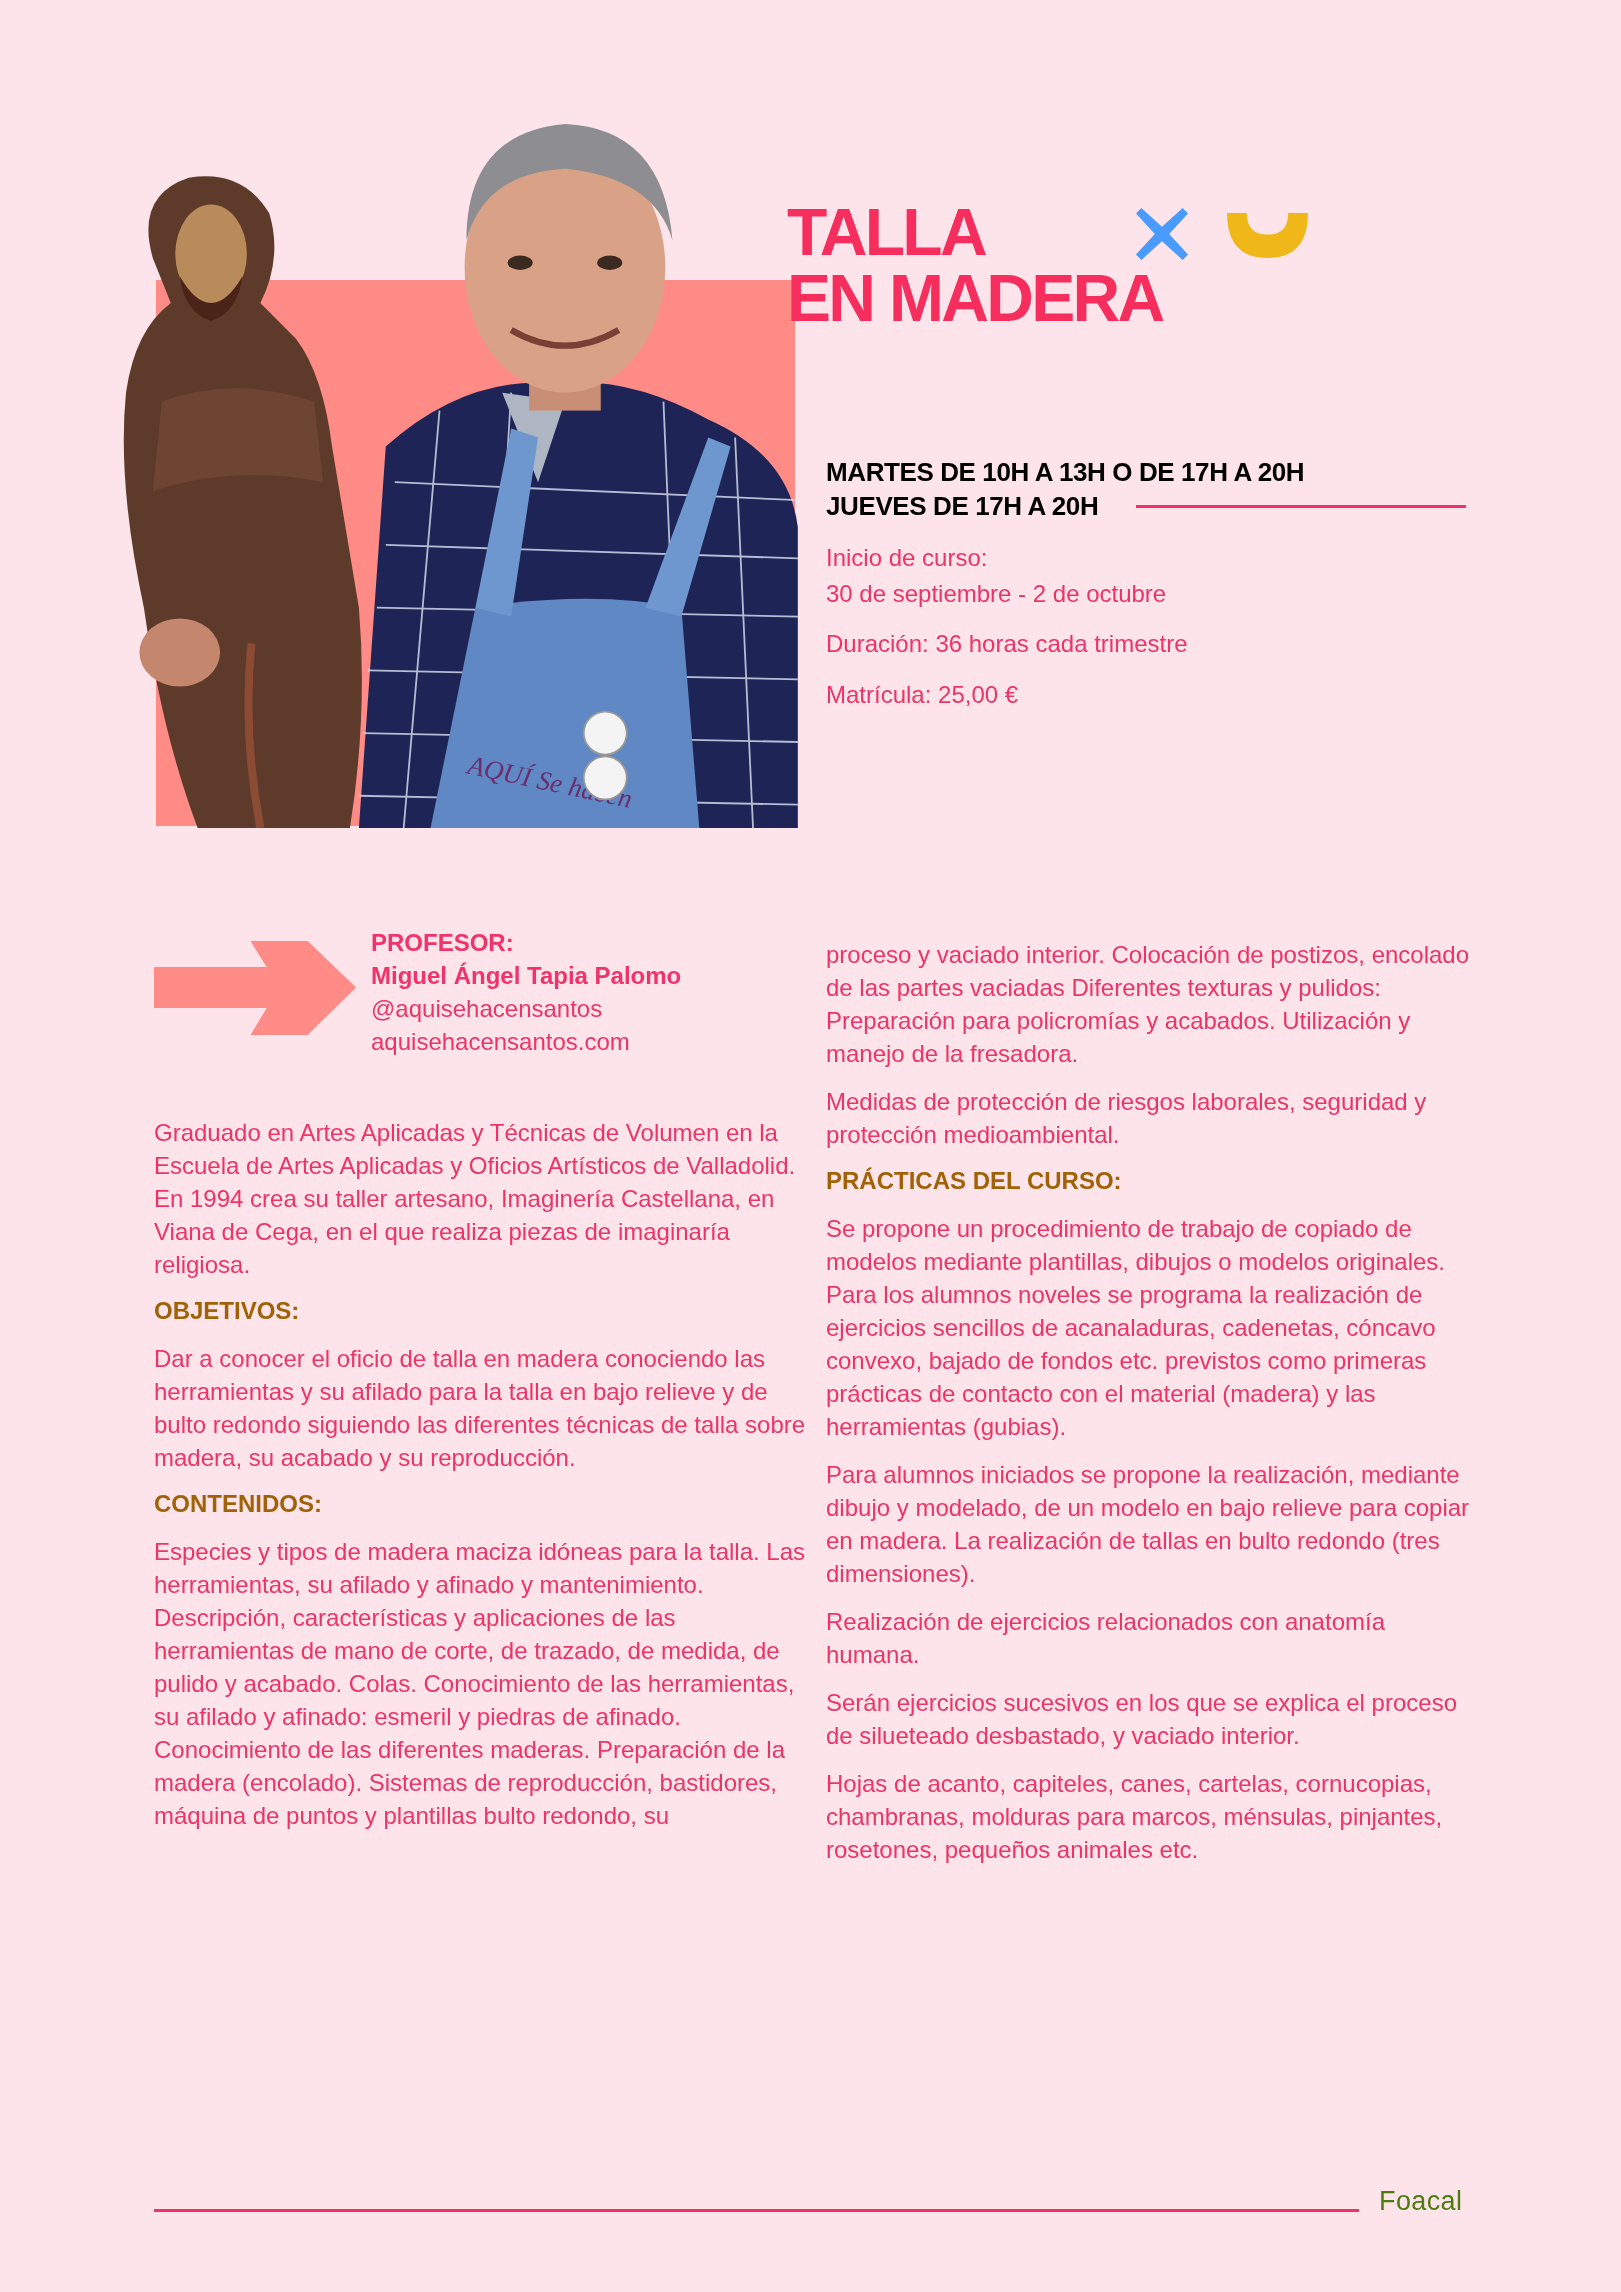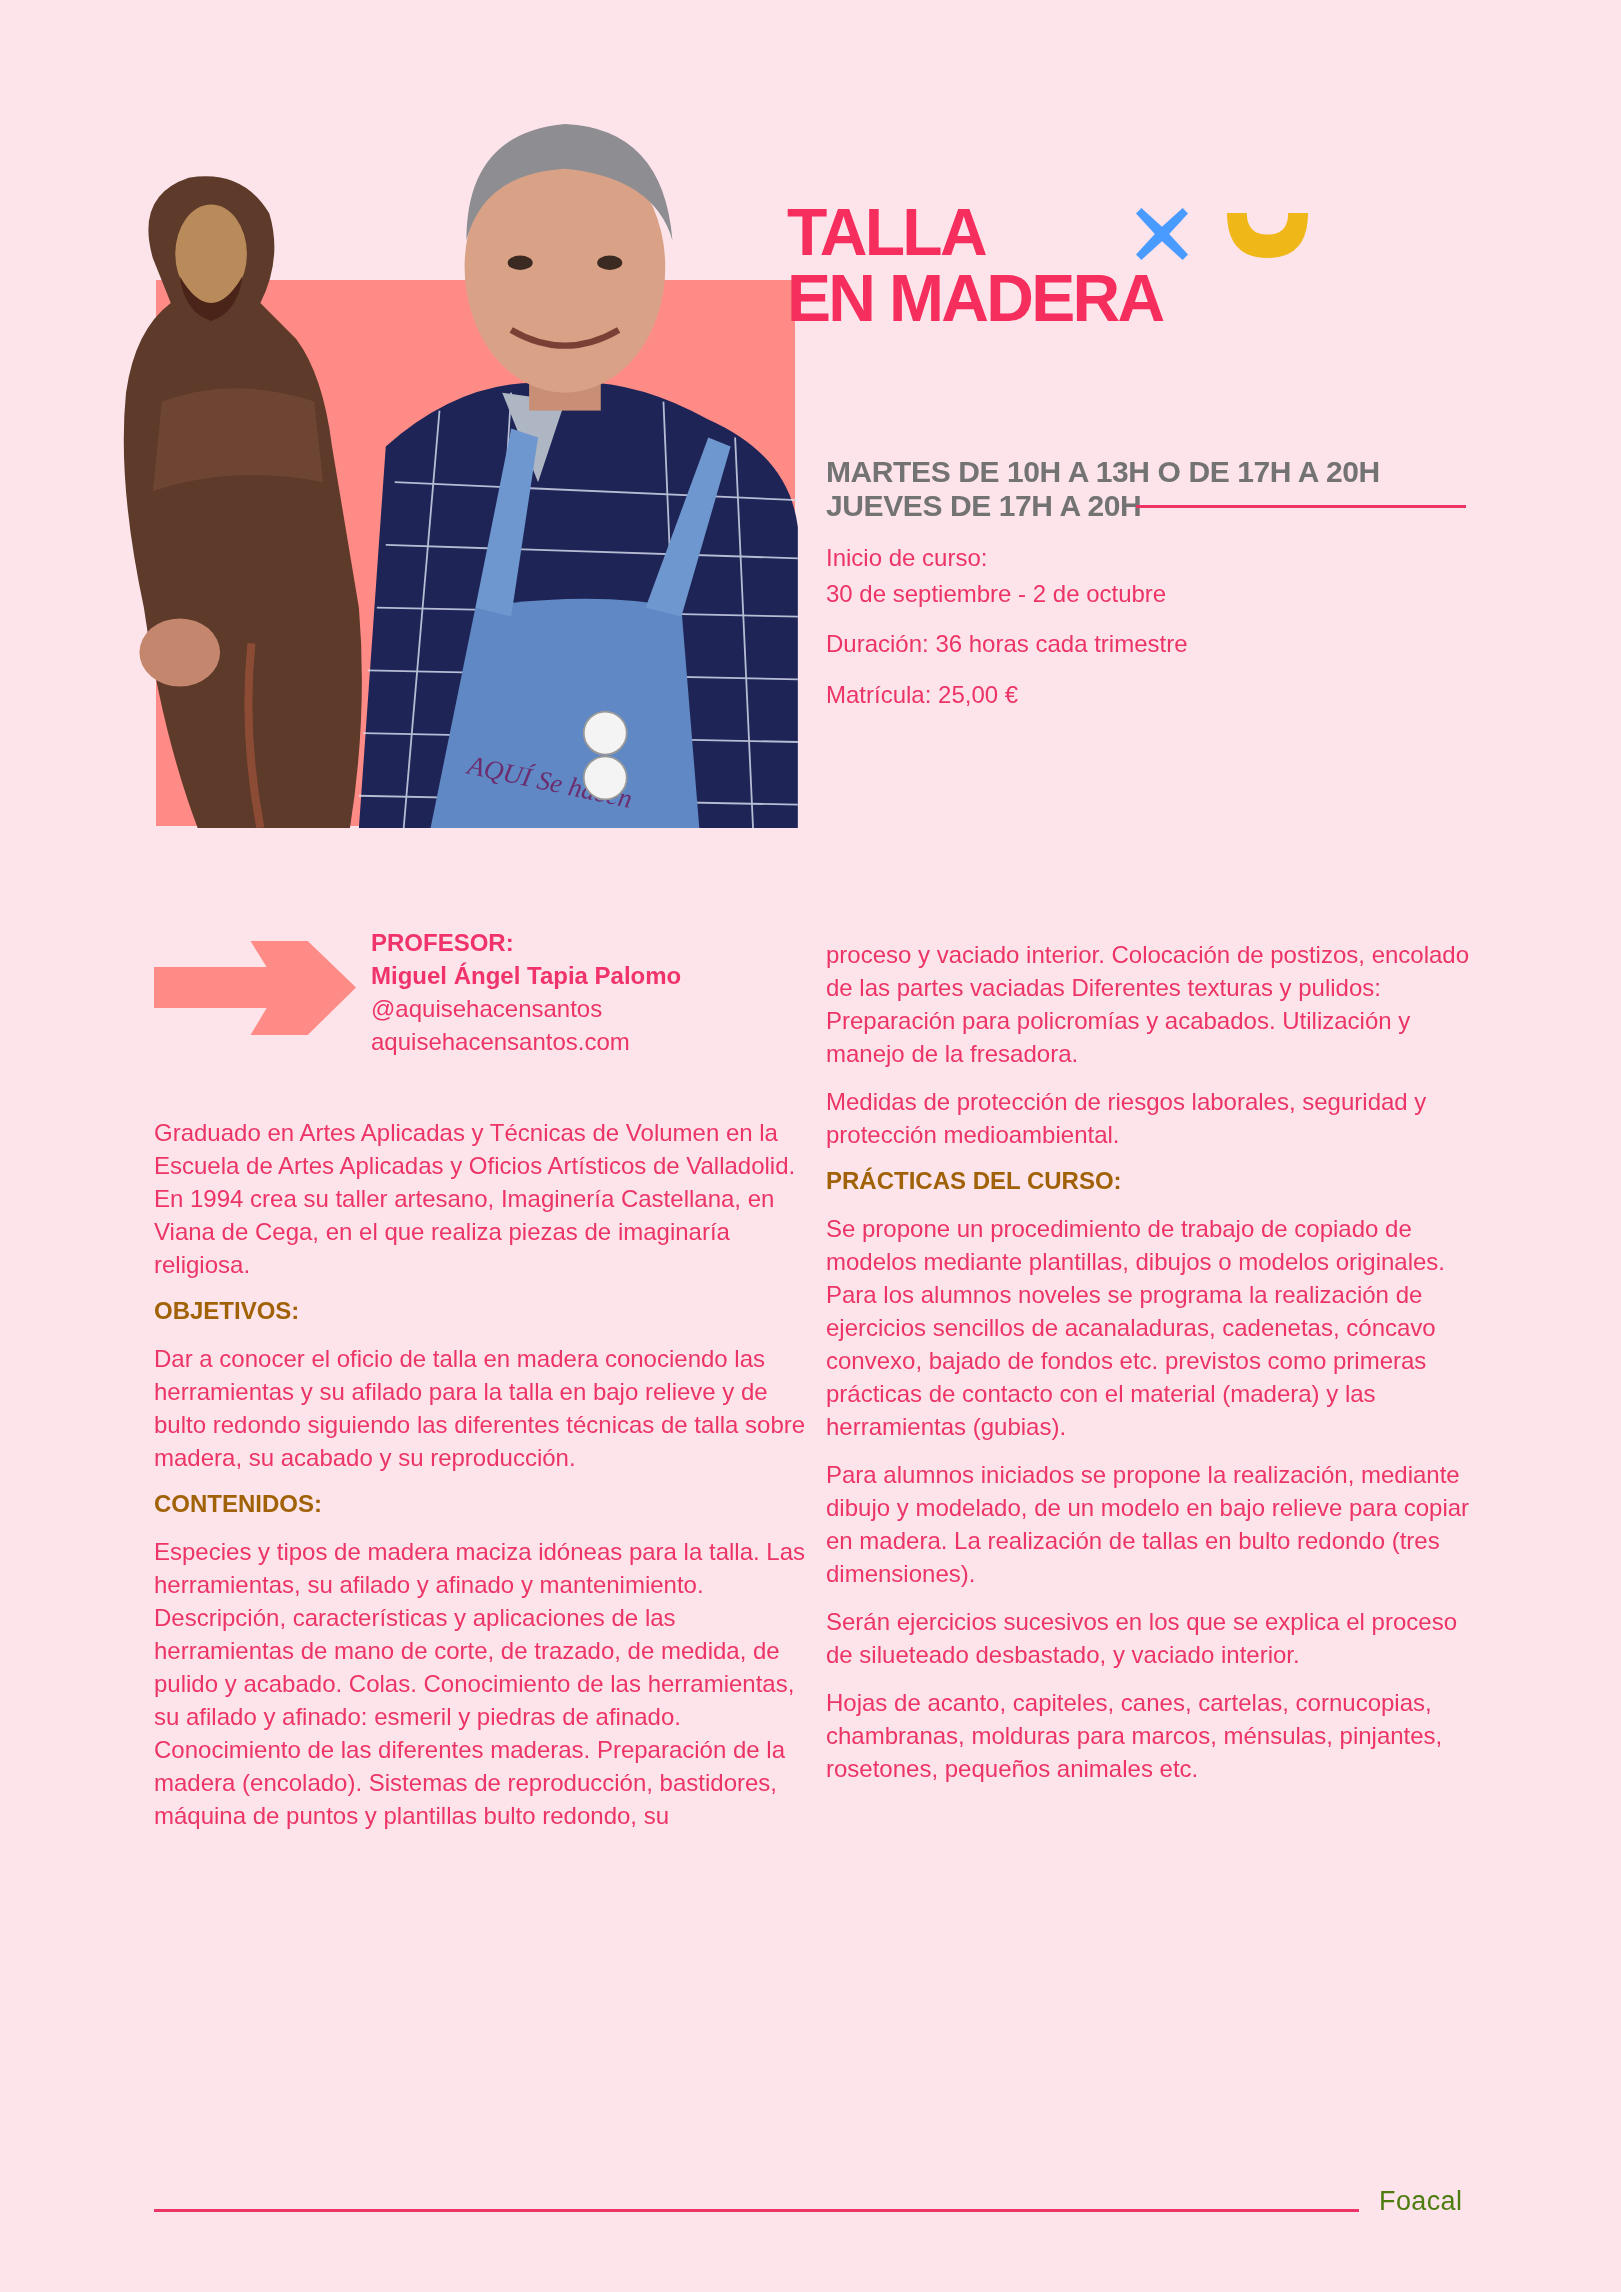--- a/index.html
+++ b/index.html
@@ -27,22 +27,22 @@
       letter-spacing: -2.7px;
       color: #F52E5E;
     }
     .title .line { display: block; white-space: nowrap; }
     .deco-x { left: 1136px; top: 208px; width: 52px; height: 52px; }
     .deco-u { left: 1227px; top: 213px; width: 81px; height: 45px; }
 
     
     .schedule {
       left: 826px; top: 455px;
-      font-weight: 700; font-size: 30px; line-height: 34px;
-      color: #737373; letter-spacing: -0.4px;
+      font-weight: 700; font-size: 26px; line-height: 34px;
+      color: #000000; letter-spacing: -0.4px;
     }
     .schedule .row { display: block; white-space: nowrap; }
     .schedule-rule { left: 1136px; top: 505px; width: 330px; height: 2.7px; background: #EC3466; }
 
     .info {
       left: 826px; top: 540px; width: 645px;
       font-size: 24px; line-height: 36px;
       color: #EC3466;
     }
     .info p { margin: 0 0 14.3px 0; }
@@ -158,19 +158,20 @@
   <h3>CONTENIDOS:</h3>
   <p>Especies y tipos de madera maciza idóneas para la talla. Las herramientas, su afilado y afinado y mantenimiento. Descripción, características y aplicaciones de las herramientas de mano de corte, de trazado, de medida, de pulido y acabado. Colas. Conocimiento de las herramientas, su afilado y afinado: esmeril y piedras de afinado. Conocimiento de las diferentes maderas. Preparación de la madera (encolado). Sistemas de reproducción, bastidores, máquina de puntos y plantillas bulto redondo, su</p>
 </div>
 
 <div class="abs col col-right">
   <p>proceso y vaciado interior. Colocación de postizos, encolado de las partes vaciadas Diferentes texturas y pulidos: Preparación para policromías y acabados. Utilización y manejo de la fresadora.</p>
   <p>Medidas de protección de riesgos laborales, seguridad y protección medioambiental.</p>
   <h3>PRÁCTICAS DEL CURSO:</h3>
   <p>Se propone un procedimiento de trabajo de copiado de modelos mediante plantillas, dibujos o modelos originales. Para los alumnos noveles se programa la realización de ejercicios sencillos de acanaladuras, cadenetas, cóncavo convexo, bajado de fondos etc. previstos como primeras prácticas de contacto con el material (madera) y las herramientas (gubias).</p>
   <p>Para alumnos iniciados se propone la realización, mediante dibujo y modelado, de un modelo en bajo relieve para copiar en madera. La realización de tallas en bulto redondo (tres dimensiones).</p>
+  <p>Realización de ejercicios relacionados con anatomía humana.</p>
   <p>Serán ejercicios sucesivos en los que se explica el proceso de silueteado desbastado, y vaciado interior.</p>
   <p>Hojas de acanto, capiteles, canes, cartelas, cornucopias, chambranas, molduras para marcos, ménsulas, pinjantes, rosetones, pequeños animales etc.</p>
 </div>
 
 <div class="abs footer-rule"></div>
 <div class="abs footer-brand">Foacal</div>
 
 
 </body></html>

